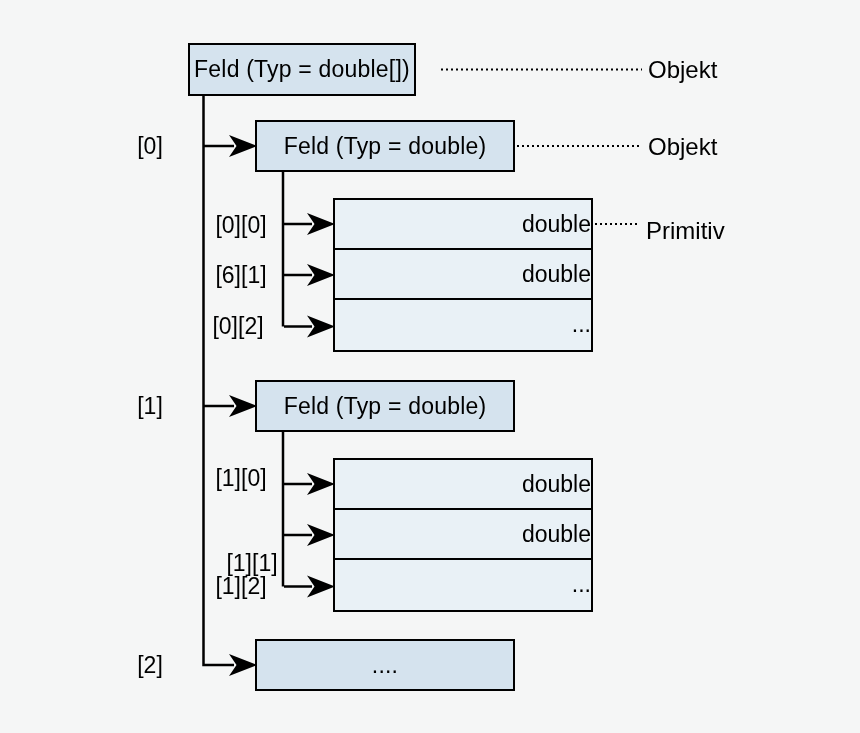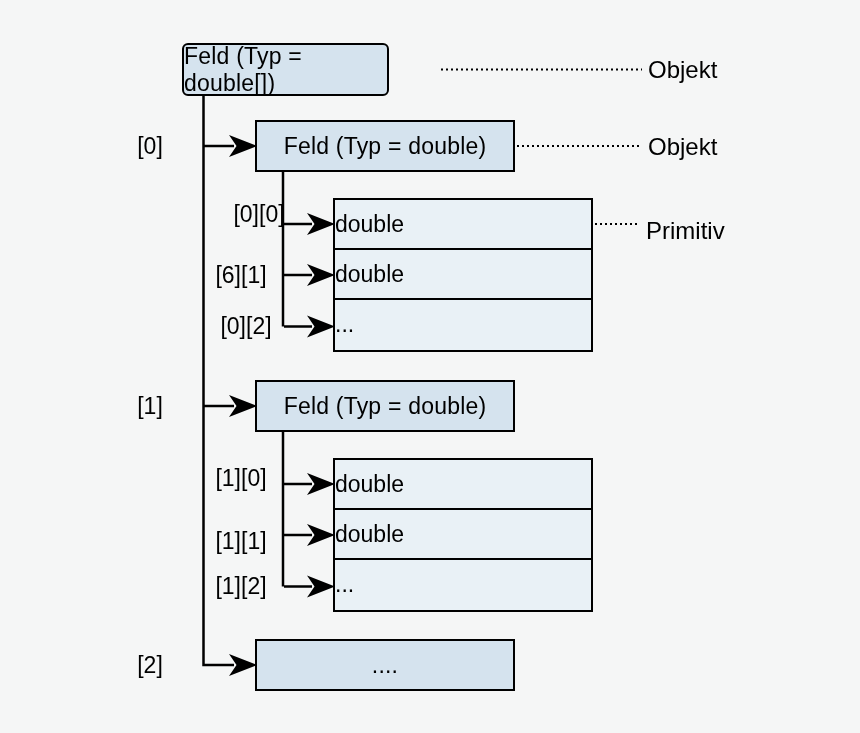--- a/index.html
+++ b/index.html
@@ -54,21 +54,21 @@
     position: absolute;
     box-sizing: border-box;
     border: 2.5px solid var(--line);
     background: var(--row-fill);
     width: 260px;
   }
   .row {
     height: 48px;
     display: flex;
     align-items: center;
-    justify-content: flex-start;
+    justify-content: flex-end;
     font-size: 23px;
   }
   .row + .row { border-top: 2.5px solid var(--line); }
   .idx {
     position: absolute;
     height: 30px; line-height: 30px;
     font-size: 23px;
     text-align: center;
   }
   .ann {
@@ -124,55 +124,55 @@
       <polygon class="head" points="335,586.5 307,575.5 314.5,586.5 307,597.5"></polygon>
     </g>
 
     <g>
       <line class="dotted" x1="441" y1="69.5" x2="642" y2="69.5"></line>
       <line class="dotted" x1="517" y1="146" x2="642" y2="146"></line>
       <line class="dotted" x1="595" y1="224" x2="640" y2="224"></line>
     </g>
   </svg>
 
-  <div class="box" style="left:182px; top:43px; width:207px; height:53px;border-radius:6px;">
+  <div class="box" style="left:188px; top:43px; width:228px; height:53px;">
     <span>Feld (Typ = double[])</span>
   </div>
   <div class="ann" style="left:648px; top:55px;">Objekt</div>
 
   <div class="idx" style="left:126px; top:131px; width:48px;">[0]</div>
   <div class="box" style="left:255px; top:120px; width:260px; height:52px;">
     <span>Feld (Typ = double)</span>
   </div>
   <div class="ann" style="left:648px; top:131.5px;">Objekt</div>
 
-  <div class="idx" style="left:205px; top:199px; width:72px;padding-left:18px;">[0][0]</div>
+  <div class="idx" style="left:205px; top:210px; width:72px;">[0][0]</div>
   <div class="idx" style="left:205px; top:260px; width:72px;">[6][1]</div>
-  <div class="idx" style="left:210px; top:311px; width:72px;">[0][2]</div>
+  <div class="idx" style="left:202px; top:311px; width:72px;">[0][2]</div>
 
   <div class="rows" style="left:333px; top:198px; height:154px;">
     <div class="row">
       <span>double</span>
     </div>
     <div class="row">
       <span>double</span>
     </div>
     <div class="row">
       <span>...</span>
     </div>
   </div>
   <div class="ann" style="left:646px; top:216px;">Primitiv</div>
 
   <div class="idx" style="left:126px; top:391px; width:48px;">[1]</div>
   <div class="box" style="left:255px; top:380px; width:260px; height:52px;">
     <span>Feld (Typ = double)</span>
   </div>
 
   <div class="idx" style="left:205px; top:463px; width:72px;">[1][0]</div>
-  <div class="idx" style="left:205px; top:526px; width:72px;">[1][1]</div>
+  <div class="idx" style="left:205px; top:548px; width:72px;padding-left:11px;">[1][1]</div>
   <div class="idx" style="left:205px; top:571px; width:72px;">[1][2]</div>
 
   <div class="rows" style="left:333px; top:458px; height:154px;">
     <div class="row">
       <span>double</span>
     </div>
     <div class="row">
       <span>double</span>
     </div>
     <div class="row">

